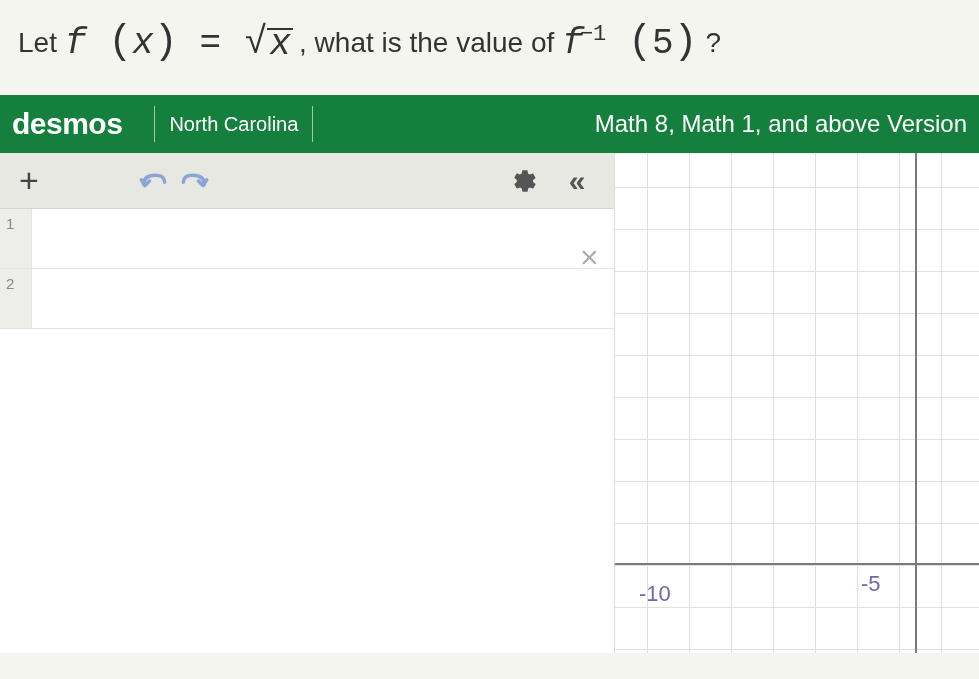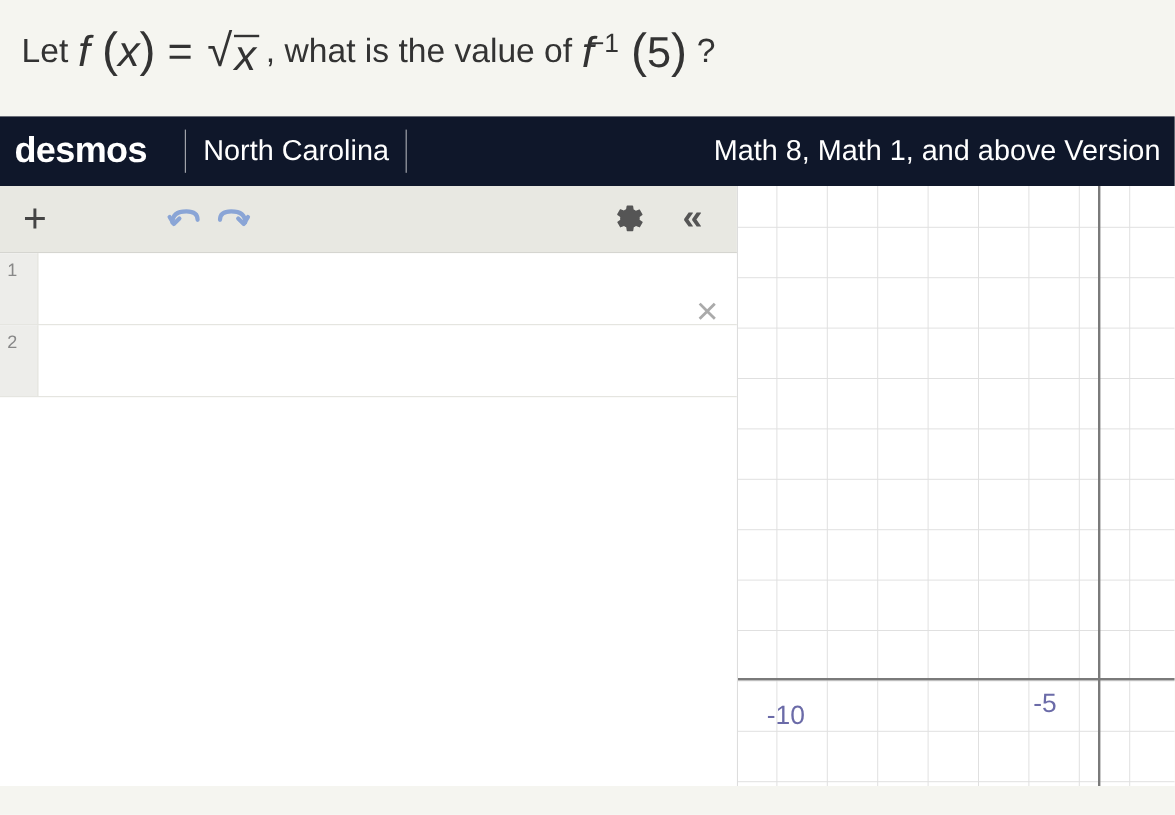--- a/index.html
+++ b/index.html
@@ -17,21 +17,21 @@
     .question {
       padding: 20px 18px 30px 18px;
       font-size: 28px;
       color: #333;
       display: flex;
       align-items: center;
       flex-wrap: wrap;
       gap: 8px;
     }
     .question .math {
-      font-family: Liberation Sans, sans-serif;
+      font-family: Liberation Mono, monospace;
       font-size: 36px;
     }
     .math-f {
       font-style: italic;
     }
     .math-paren {
       font-size: 40px;
     }
     .math-x {
       font-style: italic;
@@ -56,42 +56,42 @@
     .sqrt-arg {
       padding-left: 2px;
       padding-top: 4px;
     }
     .sup {
       font-size: 22px;
       vertical-align: super;
       margin-left: -4px;
     }
     .desmos-bar {
-      background: #0f172a;
+      background: #15803d;
       color: #fff;
       height: 58px;
       display: flex;
       align-items: center;
       padding: 0 12px;
       font-size: 24px;
     }
     .desmos-logo {
       font-weight: 600;
       font-size: 30px;
       letter-spacing: -0.5px;
       padding-right: 18px;
     }
     .desmos-sep {
       width: 1px;
       height: 36px;
       background: rgba(255,255,255,0.6);
       margin: 0 14px;
     }
     .desmos-nc {
-      font-size: 24px;
+      font-size: 20px;
     }
     .desmos-version {
       font-size: 24px;
       margin-left: auto;
       padding-left: 14px;
     }
     .workspace {
       display: flex;
       height: 500px;
       background: #fafaf7;

